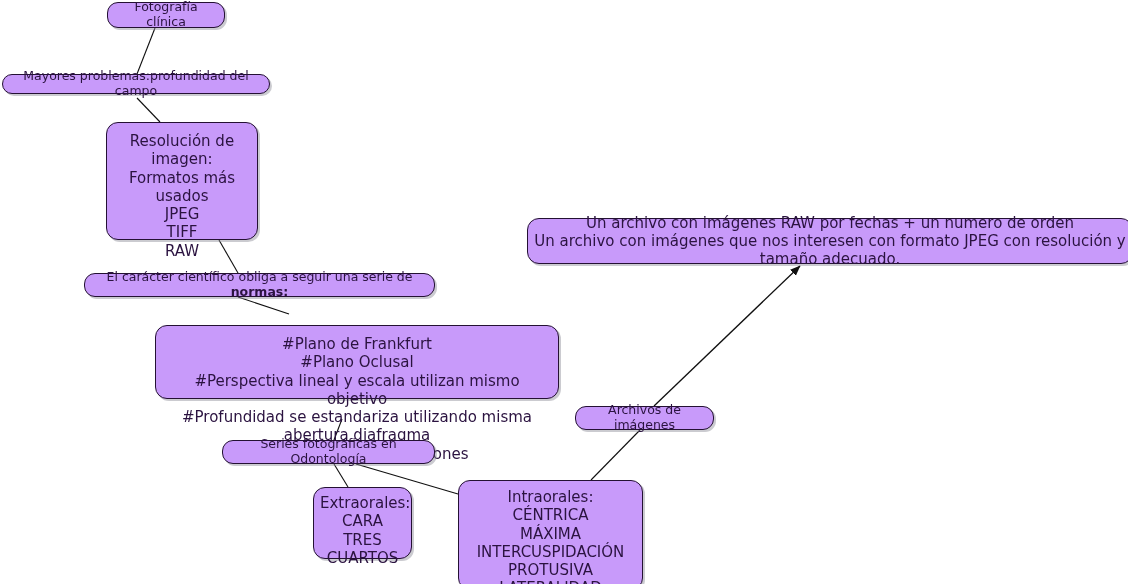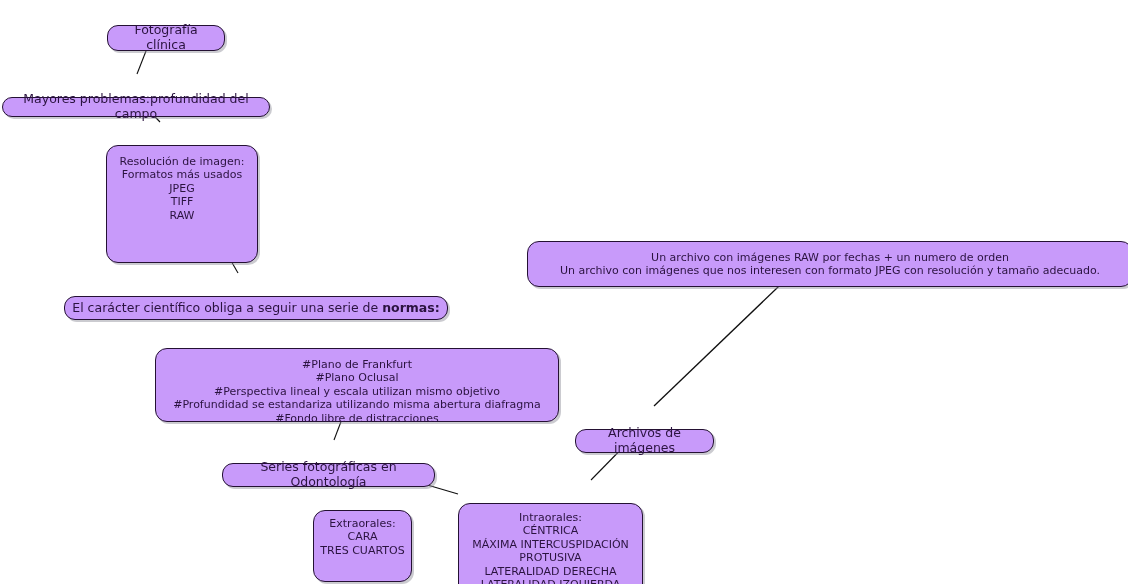--- a/index.html
+++ b/index.html
@@ -35,44 +35,43 @@
     background: #c89afa;
     border: 1px solid #241133;
     color: #2b1340;
     display: flex;
     align-items: center;
     justify-content: flex-end;
     text-align: center;
     line-height: 1.18;
     box-shadow: 2px 2px 0 rgba(140, 140, 150, 0.45);
     padding: 2px 6px;
-    margin-top: 23px;
   }
   .node .txt {
     width: 100%;
     white-space: pre-line;
   }
   .pill {
     border-radius: 11px;
     font-size: 12.5px;
   }
   .rounded {
     border-radius: 12px;
-    font-size: 11px;
+    font-size: 15px;
   }
   .bold-tail {
     font-weight: bold;
   }
 
   
   #node-fotografia-clinica { left: 107px; top: 2px;  width: 118px; height: 26px; }
   #node-mayores-problemas  { left: 2px;   top: 74px; width: 268px; height: 20px; }
   #node-resolucion-imagen  { left: 106px; top: 122px; width: 152px; height: 118px;
                              align-items: flex-start; padding-top: 9px; }
-  #node-caracter-cientifico{ left: 64px;  top: 273px; width: 384px; height: 24px; }
+  #node-caracter-cientifico{ left: 84px;  top: 273px; width: 351px; height: 24px; }
   #node-normas-lista       { left: 155px; top: 325px; width: 404px; height: 74px;
                              align-items: flex-start; padding-top: 9px; }
   #node-archivos-raw-jpeg  { left: 527px; top: 218px; width: 606px; height: 46px; }
   #node-archivos-imagenes  { left: 575px; top: 406px; width: 139px; height: 24px; }
   #node-series-fotograficas{ left: 222px; top: 440px; width: 213px; height: 24px; }
   #node-extraorales        { left: 313px; top: 487px; width: 99px;  height: 72px;
                              align-items: flex-start; padding-top: 6px; }
   #node-intraorales        { left: 458px; top: 480px; width: 185px; height: 110px;
                              align-items: flex-start; padding-top: 7px; }
 

